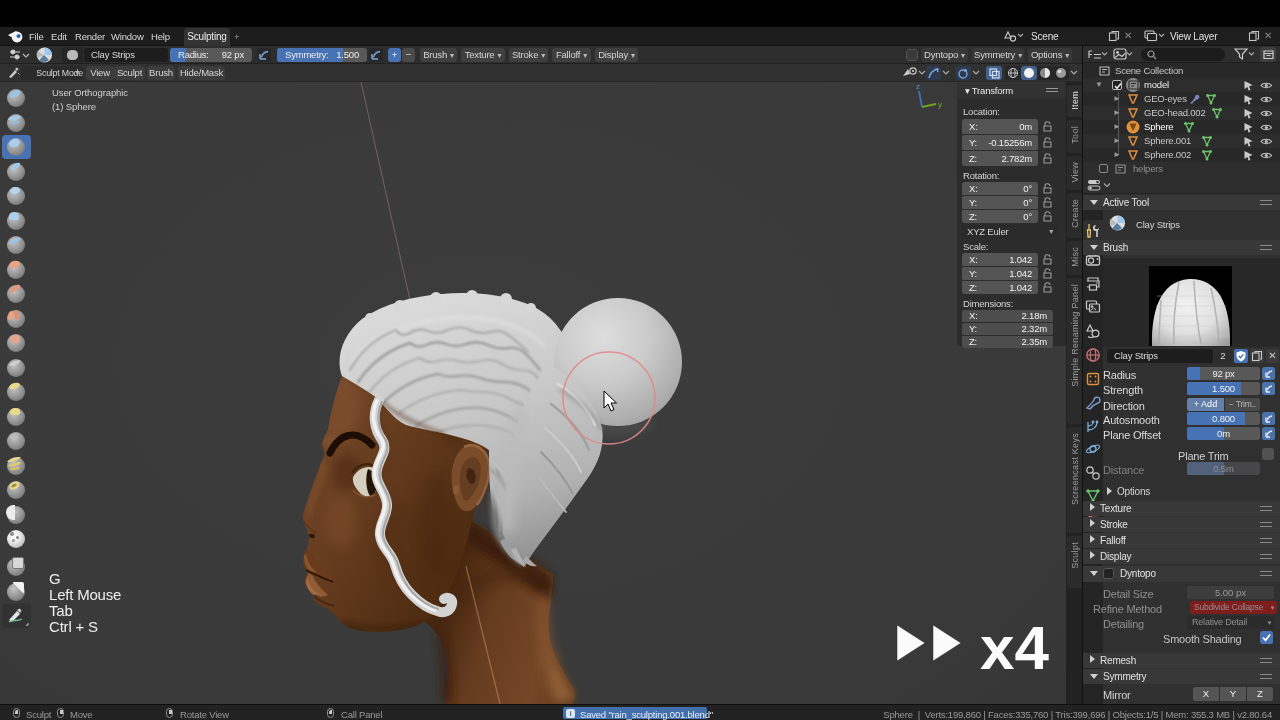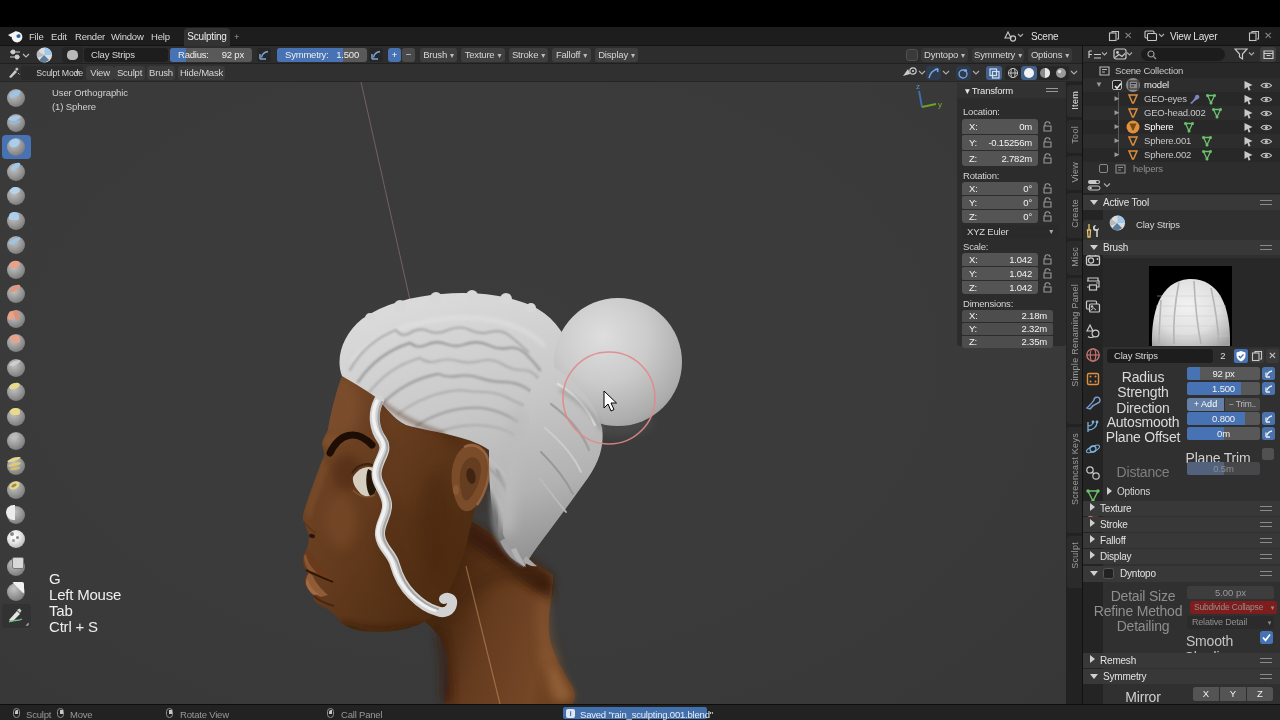--- a/index.html
+++ b/index.html
@@ -55,21 +55,21 @@
 
 #props{left:1083px;top:176px;width:197px;height:528px;background:#303030}
 #propshead{position:absolute;left:0;top:0;width:197px;height:18px;background:#2d2d2d;border-bottom:1px solid #222}
 #ptabs{position:absolute;left:0;top:18px;width:20px;height:510px;background:#242424}
 .ptab{position:absolute;left:2px;width:16px;height:16px}
 .phead{position:absolute;left:0;width:197px;height:15px;background:#383838;color:#e2e2e2;font-size:10px;letter-spacing:-0.2px;line-height:15px}
 .phead .grip{position:absolute;right:8px;top:5px;width:12px;height:5px;border-top:1.5px solid #8a8a8a;border-bottom:1.5px solid #8a8a8a}
 .arr{display:inline-block;width:0;height:0;margin:0 5px 1px 7px}
 .arr.d{border-left:4px solid transparent;border-right:4px solid transparent;border-top:5px solid #cfcfcf}
 .arr.r{border-top:4px solid transparent;border-bottom:4px solid transparent;border-left:5px solid #cfcfcf}
-.plab{position:absolute;font-size:14px;letter-spacing:-0.2px;color:#dadada;text-align:center}
+.plab{position:absolute;font-size:11px;letter-spacing:-0.2px;color:#dadada;text-align:left}
 .pslider{position:absolute;left:104px;width:73px;height:13px;background:#585858;border-radius:2.5px;overflow:hidden;font-size:9.5px;letter-spacing:-0.2px;line-height:13px;color:#f0f0f0;text-align:center}
 .pslider .fill{position:absolute;left:0;top:0;bottom:0;background:#4772b3}
 .pslider .t{position:relative}
 .pdot{position:absolute;left:179px;width:13px;height:13px;background:#4a72ab;border-radius:2.5px}
 
 #status{left:0;top:704px;width:1280px;height:16px;background:#222222;border-top:1px solid #0e0e0e}
 #status .st{position:absolute;top:3.5px;font-size:9.5px;letter-spacing:-0.2px;color:#989898}
 .mouse{position:absolute;top:3px;width:7px;height:10px;border:1px solid #909090;border-radius:3.5px}
 .mouse i{position:absolute;width:3px;height:4px;background:#c8c8c8}
 svg{display:block}
@@ -534,20 +534,29 @@
           <path d="M10,2 l2.5,-1.5 2,2 -1.5,2.5 Z" fill="#cfcfcf"></path>
           <path d="M2,14 C6,11 10,14 15,11" stroke="#6fbf8f" stroke-width="1.4" fill="none"></path>
         </svg>
         <div class="acc" style="left:23px;top:18px;width:0;height:0;border-left:4px solid transparent;border-bottom:4px solid #999"></div>
       </div>
 </div>
 
 <div class="abs txt" id="vpinfo1">User Orthographic</div>
 <div class="abs txt" id="vpinfo2">(1) Sphere</div>
 <div class="abs" id="keys">G<br>Left Mouse<br>Tab<br>Ctrl + S</div>
+<div class="abs" id="ff">
+ <svg width="170" height="56" viewBox="0 0 170 56">
+  <g fill="#fbfbfb" filter="none">
+  <path d="M2,8 L30,26 L2,44 Z" fill="#fbfbfb" stroke="#2a2a2a" stroke-width="0.5"></path>
+  <path d="M38,8 L66,26 L38,44 Z" fill="#fbfbfb" stroke="#2a2a2a" stroke-width="0.5"></path>
+  </g>
+  <text x="85" y="52" font-size="62" font-weight="bold" fill="#fbfbfb" font-family="Liberation Sans">x4</text>
+ </svg>
+</div>
 
 <div class="abs" id="npanel">
  <div class="ph"><span style="margin-left:8px">▾ Transform</span><span style="position:absolute;right:8px;top:5px;width:12px;height:4px;border-top:1.5px solid #999;border-bottom:1.5px solid #999"></span></div>
  <div class="nlab" style="top:23px">Location:</div>
  <div class="nfld" style="top:36px;height:15px;line-height:15px;border-radius:3px 3px 0 0">
         <span class="k">X:</span>
         <span class="v">0m</span>
       </div>
  <div class="nfld" style="top:52px;height:15px;line-height:15px">
         <span class="k">Y:</span>
@@ -1017,15 +1026,16 @@
         <i style="left:2px;top:0.5px"></i>
       </div>
  <div class="st" style="left:180px">Rotate View</div>
  <div class="mouse" style="left:327px">
         <i style="left:0.5px;top:0.5px;border-radius:2px 0 0 0"></i>
       </div>
  <div class="st" style="left:341px">Call Panel</div>
  <div class="abs" style="left:563px;top:2px;width:144px;height:12px;background:#4170ad;border-radius:2px"></div>
  <div class="abs" style="left:566px;top:3.5px;width:9px;height:9px;background:#dfe8f2;border-radius:2px;color:#4170ad;font-size:8px;font-weight:bold;text-align:center;line-height:9px">i</div>
  <div class="st" style="left:580px;color:#e8eef6">Saved "rain_sculpting.001.blend"</div>
+ <div class="st" style="right:8px;color:#9a9a9a">Sphere&nbsp;&nbsp;|&nbsp;&nbsp;Verts:199,860&nbsp;|&nbsp;Faces:335,760&nbsp;|&nbsp;Tris:399,696&nbsp;|&nbsp;Objects:1/5&nbsp;|&nbsp;Mem: 355.3 MB&nbsp;|&nbsp;v2.80.64</div>
 </div>
 
 <div class="abs" style="left:1082px;top:46px;width:1px;height:658px;background:#111"></div>
 </div>
 </body></html>

